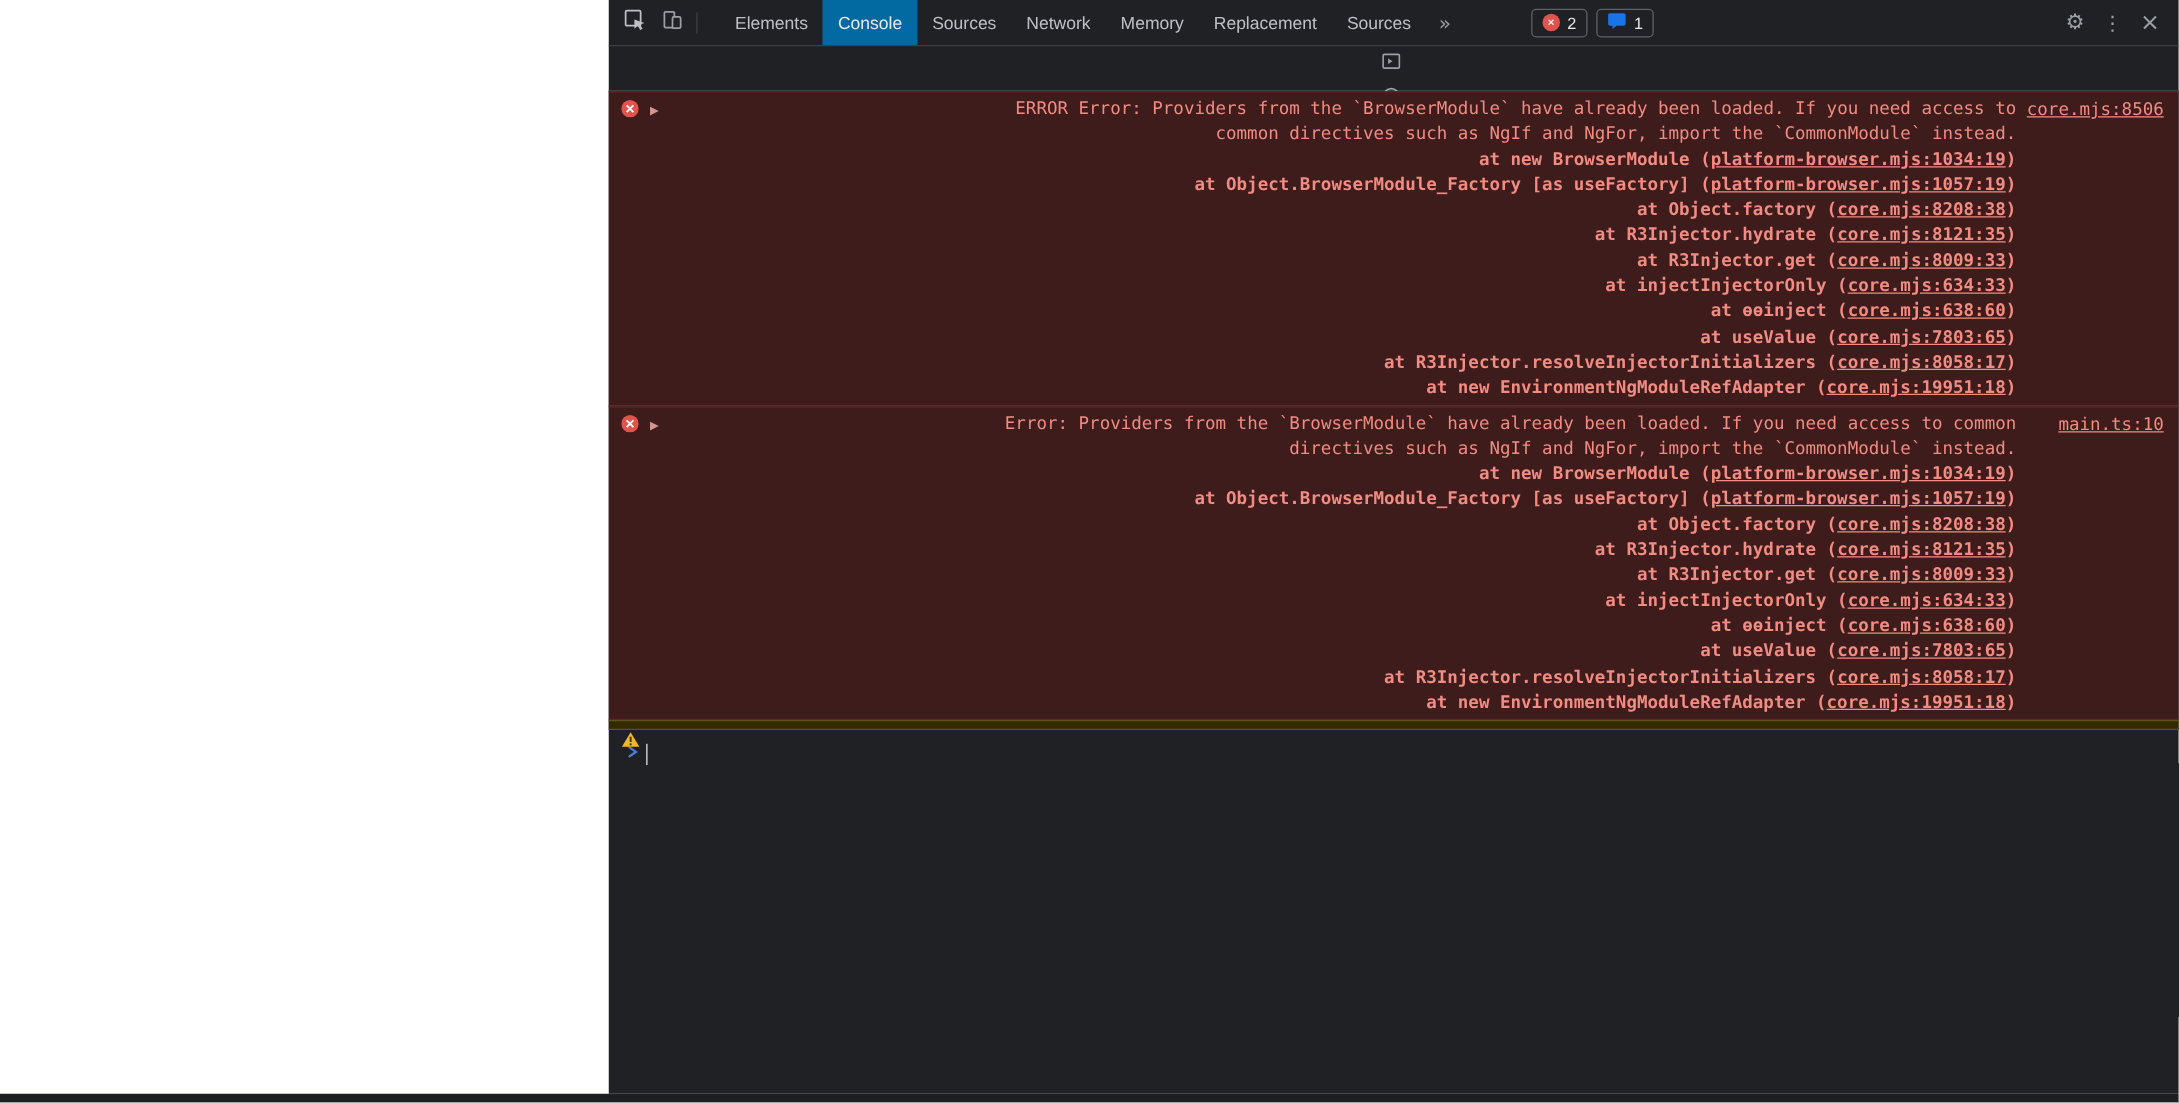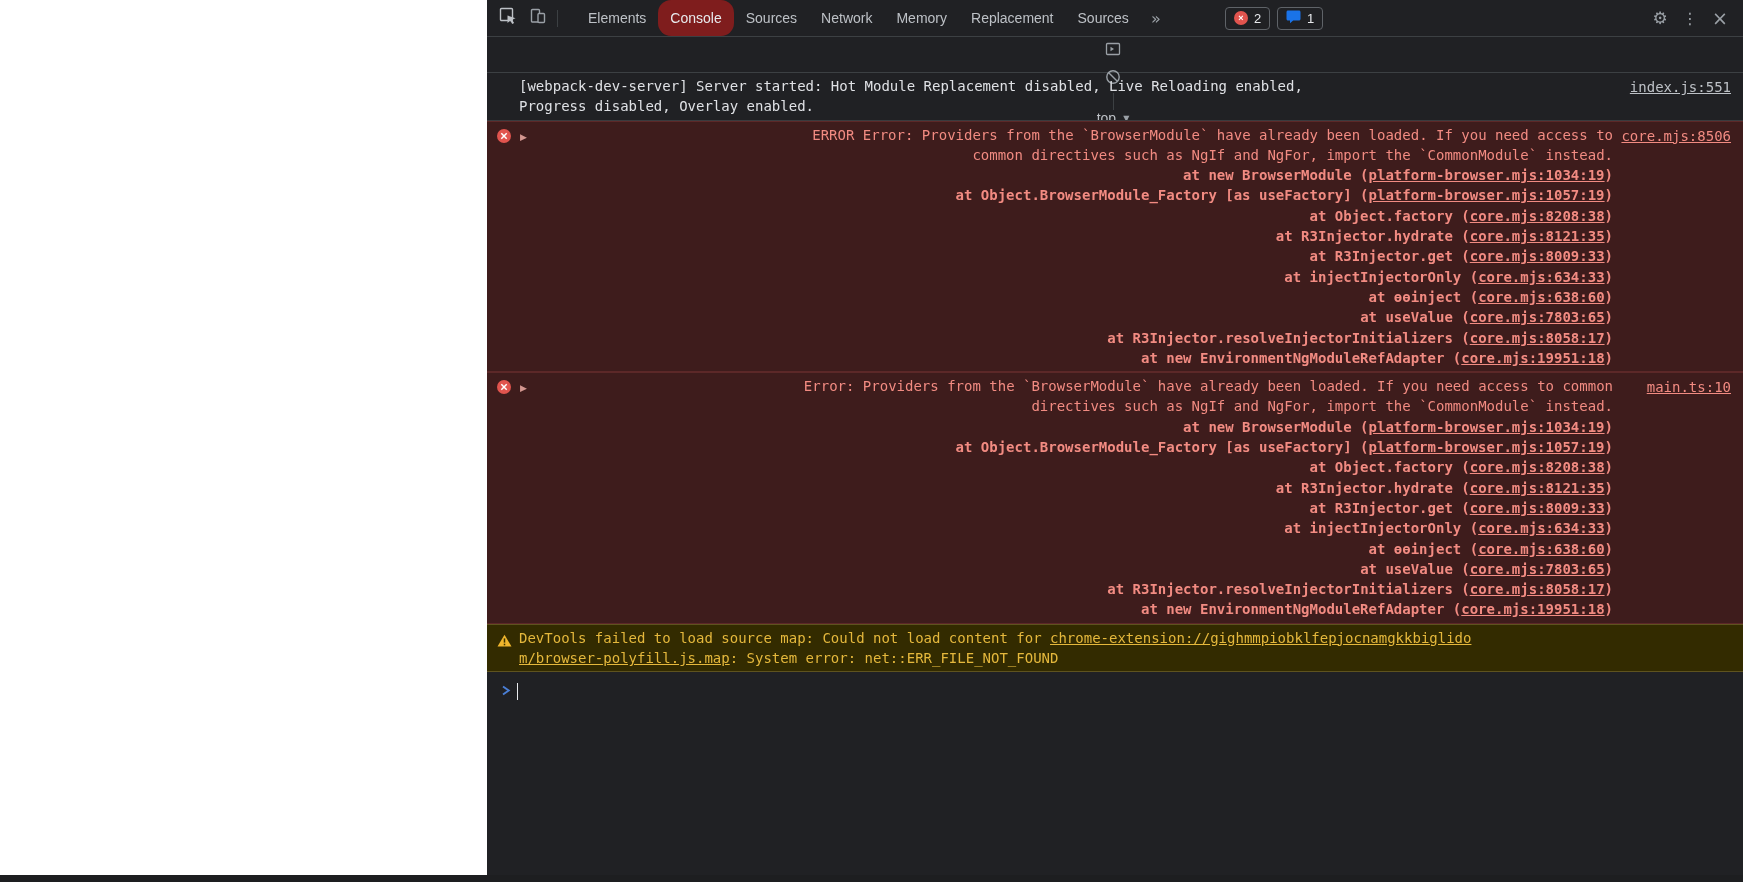--- a/index.html
+++ b/index.html
@@ -19,21 +19,21 @@
               width: 30px; height: 28px; cursor: pointer; flex: none; color: #9aa0a6; }
   .glyph { font-family: "DejaVu Sans", sans-serif; color: #9aa0a6; }
   .gear-glyph { font-size: 17px; }
   .dots-glyph { font-size: 16px; }
   .close-glyph { font-size: 19px; }
   .more-glyph { font-size: 16px; }
   .vdiv { width: 1px; height: 17px; background: #3c4043; margin: 0 4px; flex: none; }
   .tab-strip { display: flex; height: 100%; margin-left: 14px; }
   .tab { display: flex; align-items: center; padding: 0 12px; font-size: 14px;
          color: #bdc1c6; cursor: pointer; white-space: nowrap; }
-  .tab.active { background: #7f1d1d; color: #e8eaed; border-radius: 13px; }
+  .tab.active { background: #0369a1; color: #e8eaed; }
   .counters { display: flex; gap: 7px; margin-left: 54px; align-items: center; }
   .counter { display: flex; align-items: center; gap: 6px; border: 1px solid #5f6368;
              border-radius: 4px; height: 23px; padding: 0 8px; font-size: 13px;
              color: #e8eaed; cursor: pointer; }
   .err-dot { width: 14px; height: 14px; border-radius: 50%; background: var(--badge-red);
              color: #fff; font-size: 9px; line-height: 14px; text-align: center;
              font-weight: bold; display: inline-block; }
   .spacer { flex: 1; }
 
   
@@ -205,25 +205,20 @@
       </div>
 
       <div class="spacer"></div>
 
       <div class="icon-btn">
         <span class="glyph gear-glyph">⚙</span>
       </div>
     </div>
 
     <div class="messages">
-        <div class="msg info">
-          <div class="msg-body"><span class="msg-text">[webpack-dev-server] Server started: Hot Module Replacement disabled, Live Reloading enabled,
-Progress disabled, Overlay enabled.</span></div>
-          <a class="src">index.js:551</a>
-        </div>
         <div class="msg error">
           <span class="err-badge">
   <svg width="14" height="14" viewBox="0 0 14 14">
     <circle cx="7" cy="7" r="7" style="fill:var(--badge-red)"></circle>
     <path d="M4.3 4.3 L9.7 9.7 M9.7 4.3 L4.3 9.7" stroke="#ffffff" stroke-width="1.5" fill="none"></path>
   </svg>
 </span>
           <span class="twisty">▶</span>
           <div class="msg-body"><span class="msg-text">ERROR Error: Providers from the `BrowserModule` have already been loaded. If you need access to
 common directives such as NgIf and NgFor, import the `CommonModule` instead.</span><div class="stack-line"><span>at new BrowserModule (</span><a>platform-browser.mjs:1034:19</a><span>)</span></div><div class="stack-line"><span>at Object.BrowserModule_Factory [as useFactory] (</span><a>platform-browser.mjs:1057:19</a><span>)</span></div><div class="stack-line"><span>at Object.factory (</span><a>core.mjs:8208:38</a><span>)</span></div><div class="stack-line"><span>at R3Injector.hydrate (</span><a>core.mjs:8121:35</a><span>)</span></div><div class="stack-line"><span>at R3Injector.get (</span><a>core.mjs:8009:33</a><span>)</span></div><div class="stack-line"><span>at injectInjectorOnly (</span><a>core.mjs:634:33</a><span>)</span></div><div class="stack-line"><span>at ɵɵinject (</span><a>core.mjs:638:60</a><span>)</span></div><div class="stack-line"><span>at useValue (</span><a>core.mjs:7803:65</a><span>)</span></div><div class="stack-line"><span>at R3Injector.resolveInjectorInitializers (</span><a>core.mjs:8058:17</a><span>)</span></div><div class="stack-line"><span>at new EnvironmentNgModuleRefAdapter (</span><a>core.mjs:19951:18</a><span>)</span></div></div>
@@ -242,21 +237,20 @@
           <a class="src">main.ts:10</a>
         </div>
         <div class="msg warning">
           <span class="warn-badge">
   <svg width="15" height="13" viewBox="0 0 15 13">
     <path d="M7.5 0.8 L14.5 12.4 H0.5 Z" fill="#f0b62d"></path>
     <rect x="6.75" y="4.4" width="1.5" height="4.2" fill="#3a3000"></rect>
     <rect x="6.75" y="9.7" width="1.5" height="1.6" fill="#3a3000"></rect>
   </svg>
 </span>
-          <div class="msg-body"><span class="msg-text"><span>DevTools failed to load source map: Could not load content for </span><a>chrome-extension://gighmmpiobklfepjocnamgkkbiglidom/browser-polyfill.js.map</a><span>: System error: net::ERR_FILE_NOT_FOUND</span></span></div>
         </div>
       </div>
 
     <div class="prompt">
       <span>
         <svg width="12" height="13" viewBox="0 0 12 13">
           <path d="M3 2.5 L8.7 6.5 L3 10.5" stroke="currentColor" stroke-width="1.9" fill="none"></path>
         </svg>
       </span>
       <span class="prompt-caret"></span>

